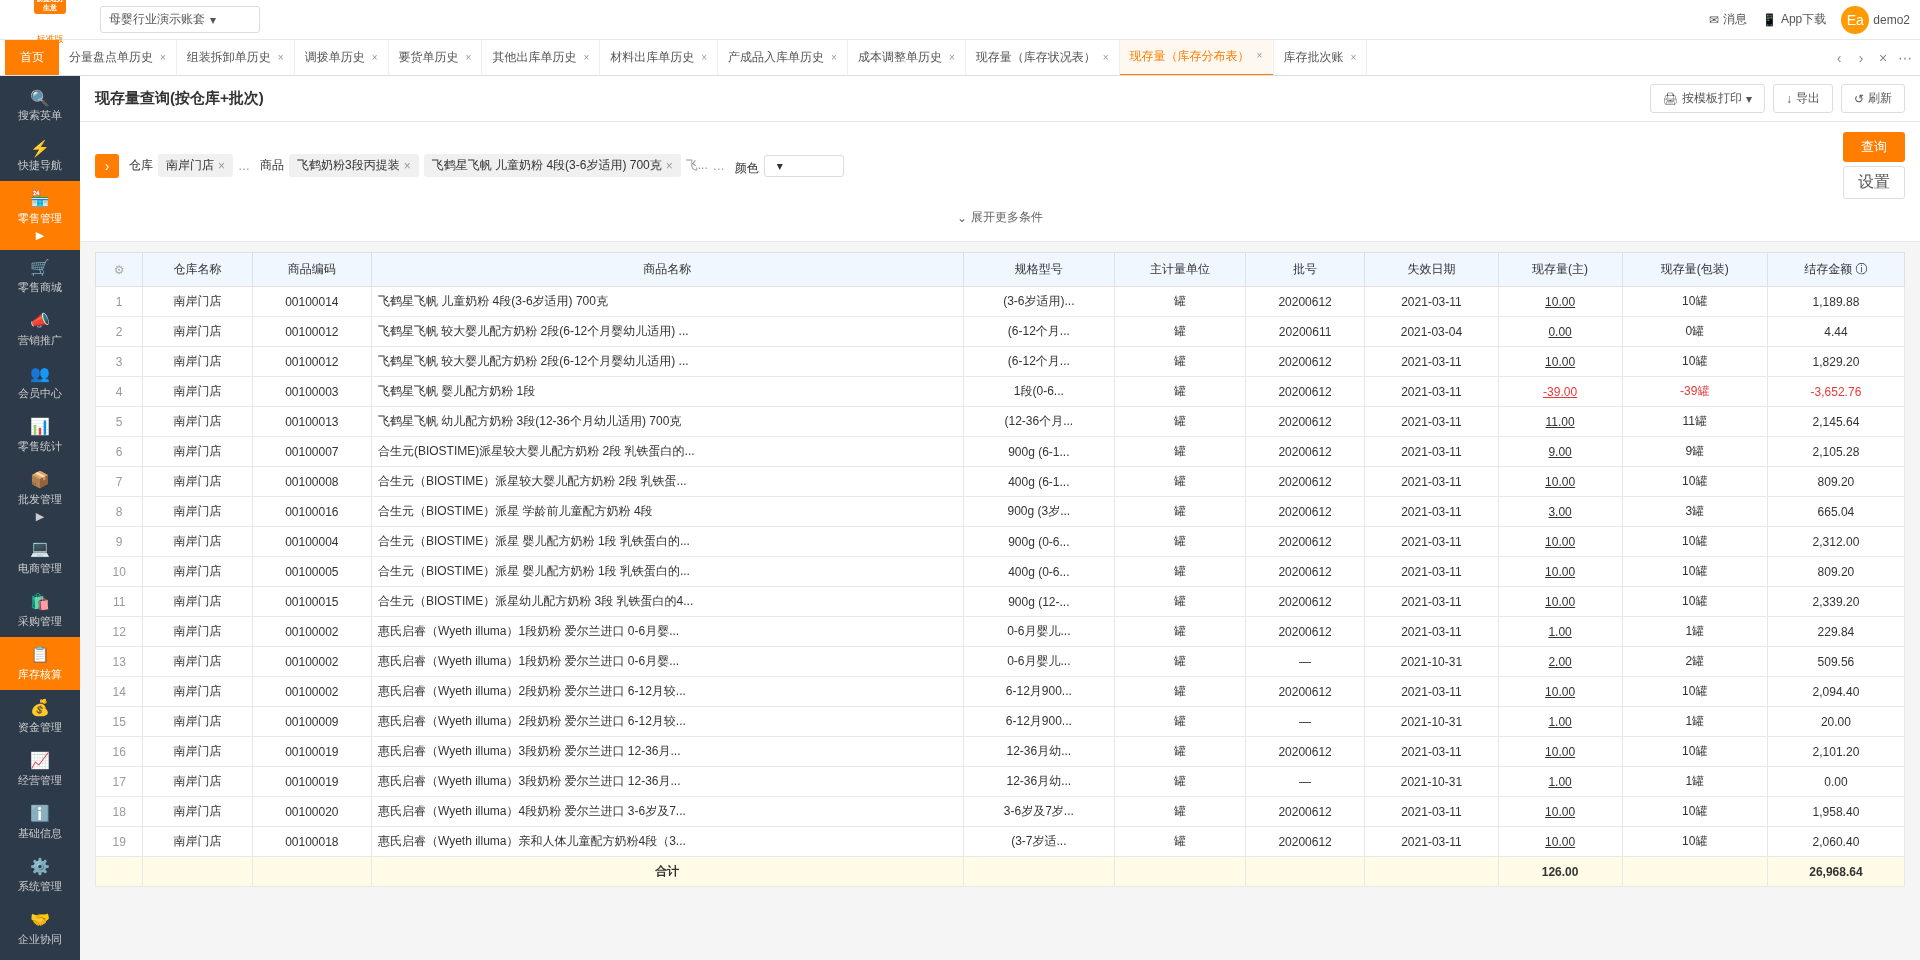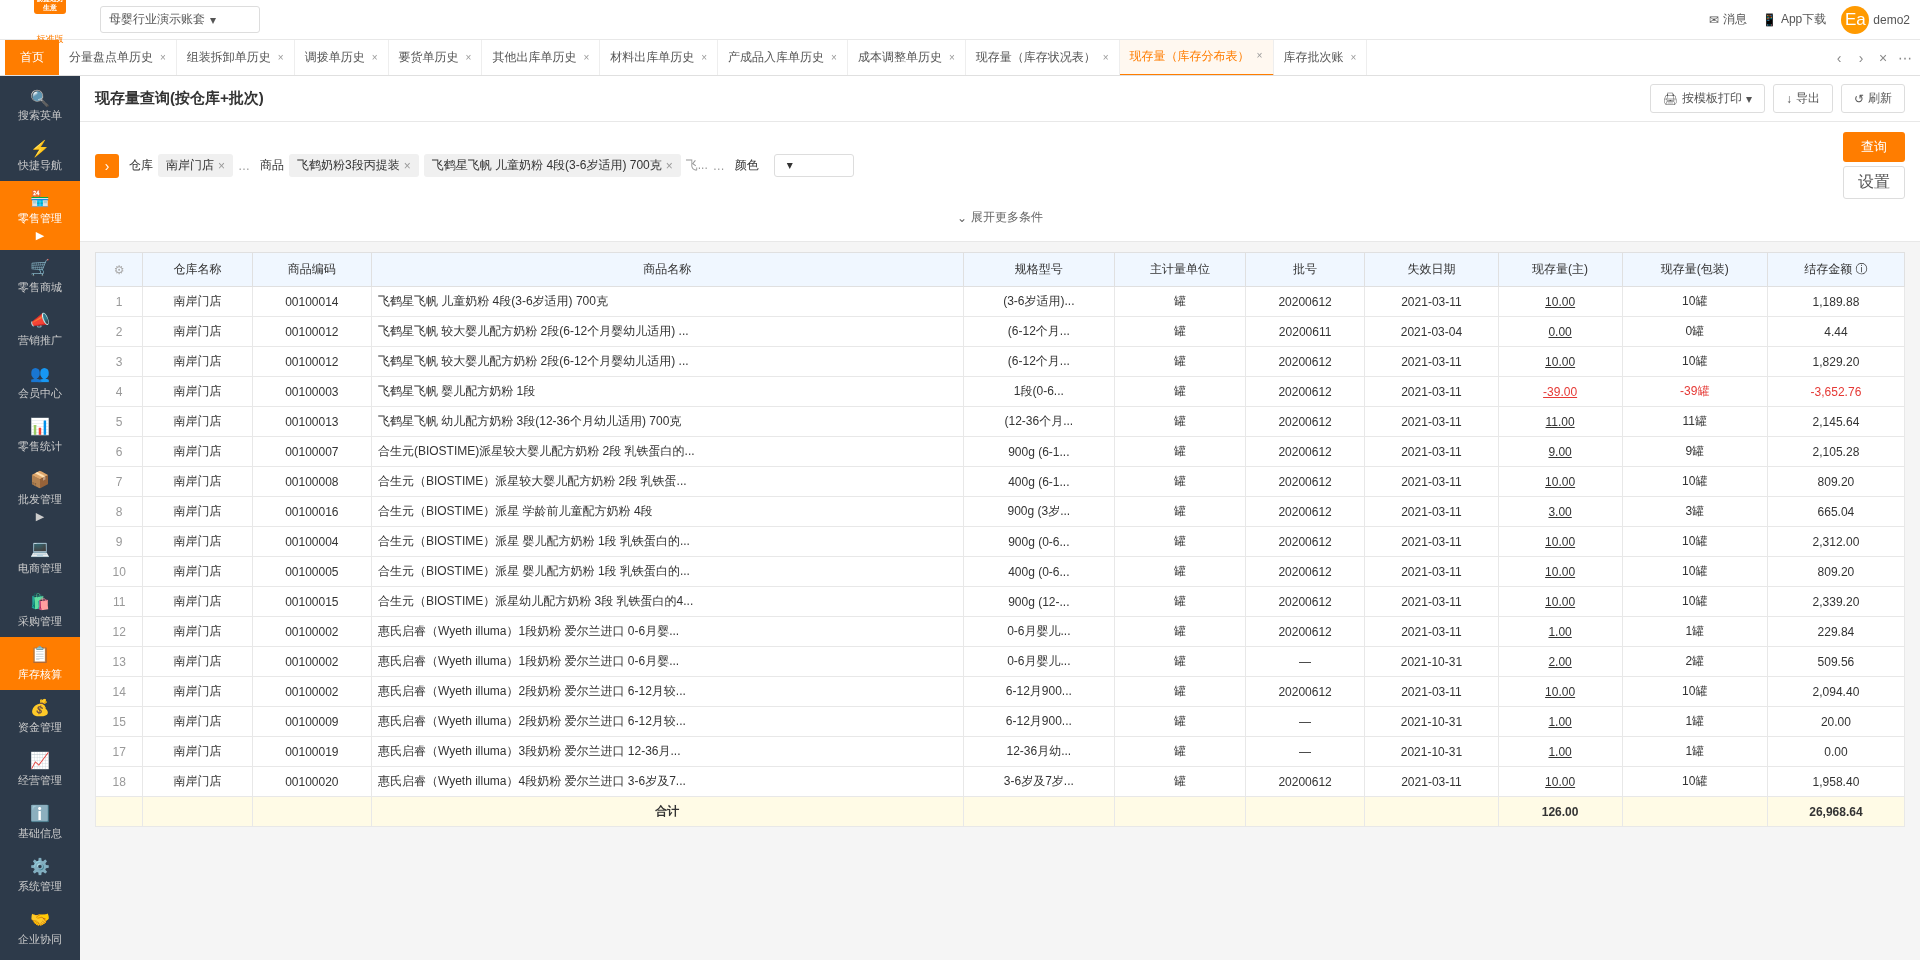--- a/index.html
+++ b/index.html
@@ -67,21 +67,21 @@
     .summary-row td { background: #fffbe6; font-weight: bold; }
 
     
     ::-webkit-scrollbar { width: 6px; height: 6px; }
     ::-webkit-scrollbar-track { background: #f1f1f1; }
     ::-webkit-scrollbar-thumb { background: #ccc; border-radius: 3px; }
 
     .btn-query { background: #ff7d00; color: white; border: none; padding: 6px 18px; border-radius: 3px; cursor: pointer; font-size: 13px; }
     .btn-settings { background: #fff; color: #555; border: 1px solid #ddd; padding: 5px 14px; border-radius: 3px; cursor: pointer; font-size: 16px; }
 
-    .filter-color-group { display: flex; align-items: center; gap: 15px; font-family: Liberation Serif, serif; }
+    .filter-color-group { display: flex; align-items: flex-end; gap: 5px; }
     .color-dropdown { display: flex; align-items: center; gap: 4px; padding: 3px 8px; border: 1px solid #ddd; border-radius: 3px; min-width: 80px; cursor: pointer; font-size: 12px; }
 
     .query-btn-group { display: flex; flex-direction: column; gap: 4px; margin-left: auto; }
   </style>
 </head>
 <body>
 
 <div class="top-bar">
   <div class="logo-area">
     <div class="logo-icon">
@@ -96,21 +96,21 @@
   <div class="top-right">
     <div class="top-right-item">
       <span>✉</span>
       <span>消息</span>
     </div>
     <div class="top-right-item">
       <span>📱</span>
       <span>App下载</span>
     </div>
     <div class="top-right-item">
-      <div style="width:28px;height:28px;border-radius:50%;background:#ff9a00;display:flex;align-items:center;justify-content:center;color:white;font-size:17px;">Ea</div>
+      <div style="width:28px;height:28px;border-radius:50%;background:#ff9a00;display:flex;align-items:center;justify-content:center;color:white;font-size:14px;">Ea</div>
       <span>demo2</span>
     </div>
   </div>
 </div>
 
 <div class="tabs-bar">
   <div class="tab-home">
     <span>首页</span>
   </div>
   <div class="tab-item">
@@ -517,20 +517,33 @@
     <td class="text-left">惠氏启睿（Wyeth illuma）2段奶粉 爱尔兰进口 6-12月较...</td>
     <td>6-12月900...</td>
     <td>罐</td>
     <td>—</td>
     <td>2021-10-31</td>
     <td style="text-decoration:underline;cursor:pointer;">1.00</td>
     <td style="">1罐</td>
     <td style="">20.00</td>
   </tr>
             <tr>
+    <td class="row-num">16</td>
+    <td>南岸门店</td>
+    <td>00100019</td>
+    <td class="text-left">惠氏启睿（Wyeth illuma）3段奶粉 爱尔兰进口 12-36月...</td>
+    <td>12-36月幼...</td>
+    <td>罐</td>
+    <td>20200612</td>
+    <td>2021-03-11</td>
+    <td style="text-decoration:underline;cursor:pointer;">10.00</td>
+    <td style="">10罐</td>
+    <td style="">2,101.20</td>
+  </tr>
+            <tr>
     <td class="row-num">17</td>
     <td>南岸门店</td>
     <td>00100019</td>
     <td class="text-left">惠氏启睿（Wyeth illuma）3段奶粉 爱尔兰进口 12-36月...</td>
     <td>12-36月幼...</td>
     <td>罐</td>
     <td>—</td>
     <td>2021-10-31</td>
     <td style="text-decoration:underline;cursor:pointer;">1.00</td>
     <td style="">1罐</td>
@@ -542,20 +555,33 @@
     <td>00100020</td>
     <td class="text-left">惠氏启睿（Wyeth illuma）4段奶粉 爱尔兰进口 3-6岁及7...</td>
     <td>3-6岁及7岁...</td>
     <td>罐</td>
     <td>20200612</td>
     <td>2021-03-11</td>
     <td style="text-decoration:underline;cursor:pointer;">10.00</td>
     <td style="">10罐</td>
     <td style="">1,958.40</td>
   </tr>
+            <tr>
+    <td class="row-num">19</td>
+    <td>南岸门店</td>
+    <td>00100018</td>
+    <td class="text-left">惠氏启睿（Wyeth illuma）亲和人体儿童配方奶粉4段（3...</td>
+    <td>(3-7岁适...</td>
+    <td>罐</td>
+    <td>20200612</td>
+    <td>2021-03-11</td>
+    <td style="text-decoration:underline;cursor:pointer;">10.00</td>
+    <td style="">10罐</td>
+    <td style="">2,060.40</td>
+  </tr>
             <tr class="summary-row">
   <td></td>
   <td></td>
   <td></td>
   <td>合计</td>
   <td></td>
   <td></td>
   <td></td>
   <td></td>
   <td>126.00</td>

